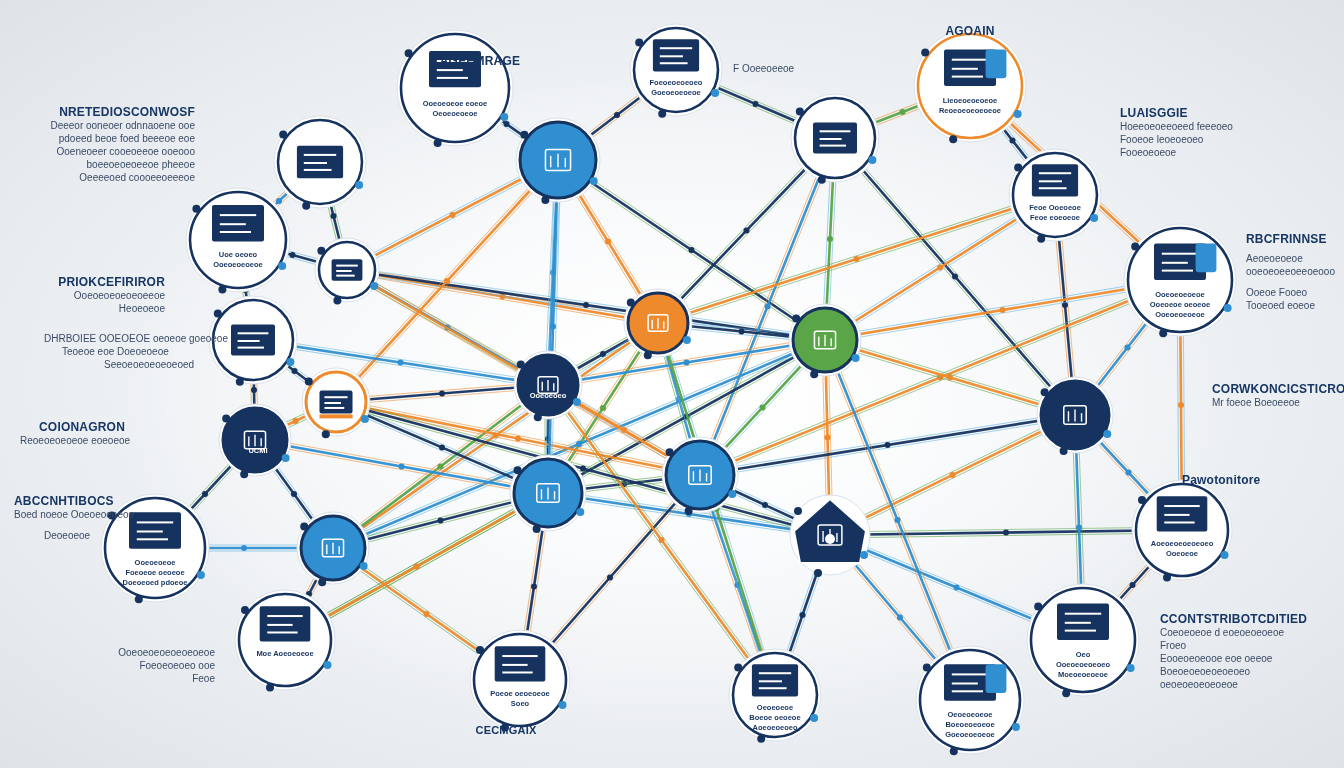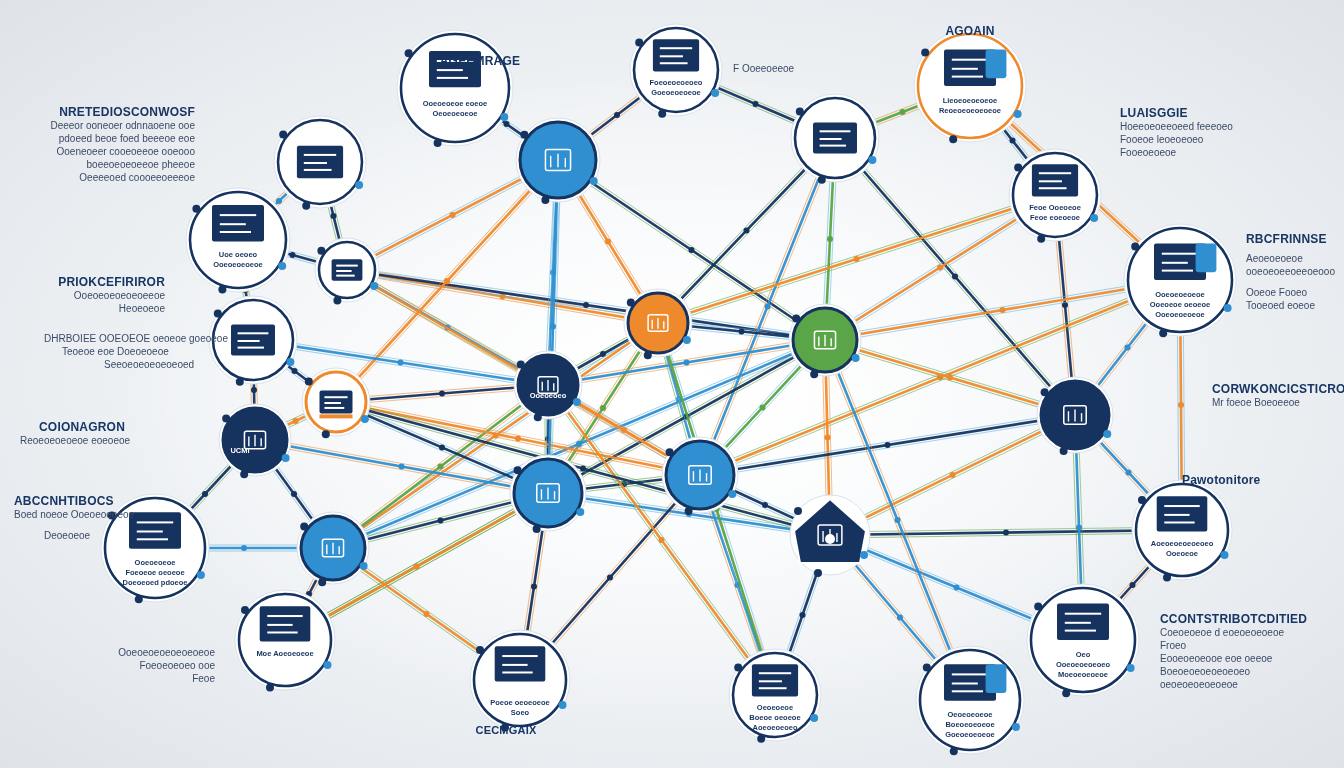--- a/index.html
+++ b/index.html
@@ -834,36 +834,36 @@
       <div>Feoe eoeoeoe</div>
     </div>
     <div class="ntext" style="color: rgb(22, 51, 95); left: 1128px; width: 104px; top: 290.4px;">
       <div>Ooeoeoeoeoe</div>
       <div>Ooeoeoe oeoeoe</div>
       <div>Ooeoeoeoeoe</div>
     </div>
     <div class="ntext" style="color: rgb(255, 255, 255); left: 518px; width: 60px; top: 391px;">
       <div>Ooeoeoeo</div>
     </div>
-    <div class="ntext" style="color: rgb(255, 255, 255); left: 210px; width: 60px; top: 446px;">
+    <div class="ntext" style="color: rgb(255, 255, 255); left: 228px; width: 60px; top: 446px;">
       <div>UCMI</div>
     </div>
     <div class="ntext" style="color: rgb(22, 51, 95); left: 105px; width: 100px; top: 558px;">
       <div>Ooeoeoeoe</div>
       <div>Foeoeoe oeoeoe</div>
       <div>Doeoeoed pdoeoe</div>
     </div>
     <div class="ntext" style="color: rgb(22, 51, 95); left: 1136px; width: 92px; top: 539.2px;">
       <div>Aoeoeoeoeoeoeo</div>
       <div>Ooeoeoe</div>
     </div>
     <div class="ntext" style="color: rgb(22, 51, 95); left: 239px; width: 92px; top: 649.2px;">
       <div>Moe  Aoeoeoeoe</div>
     </div>
-    <div class="ntext" style="color: rgb(22, 51, 95); left: 474px; width: 92px; top: 689.2px; margin-top: 9px;">
+    <div class="ntext" style="color: rgb(22, 51, 95); left: 474px; width: 92px; top: 689.2px;">
       <div>Poeoe oeoeoeoe</div>
       <div>Soeo</div>
     </div>
     <div class="ntext" style="color: rgb(22, 51, 95); left: 733px; width: 84px; top: 703.4px;">
       <div>Oeoeoeoe</div>
       <div>Boeoe oeoeoe</div>
       <div>Aoeoeoeoeo</div>
     </div>
     <div class="ntext" style="color: rgb(22, 51, 95); left: 920px; width: 100px; top: 710px;">
       <div>Oeoeoeoeoe</div>

